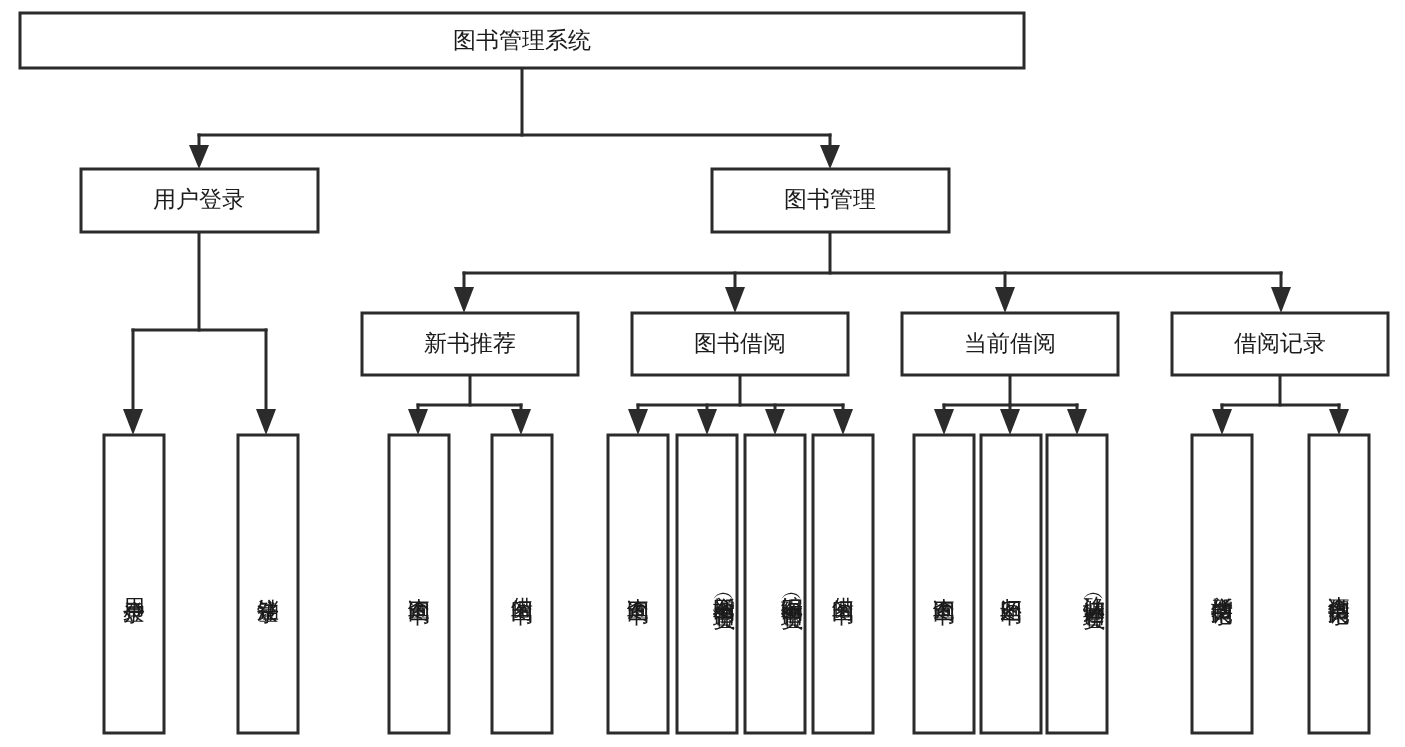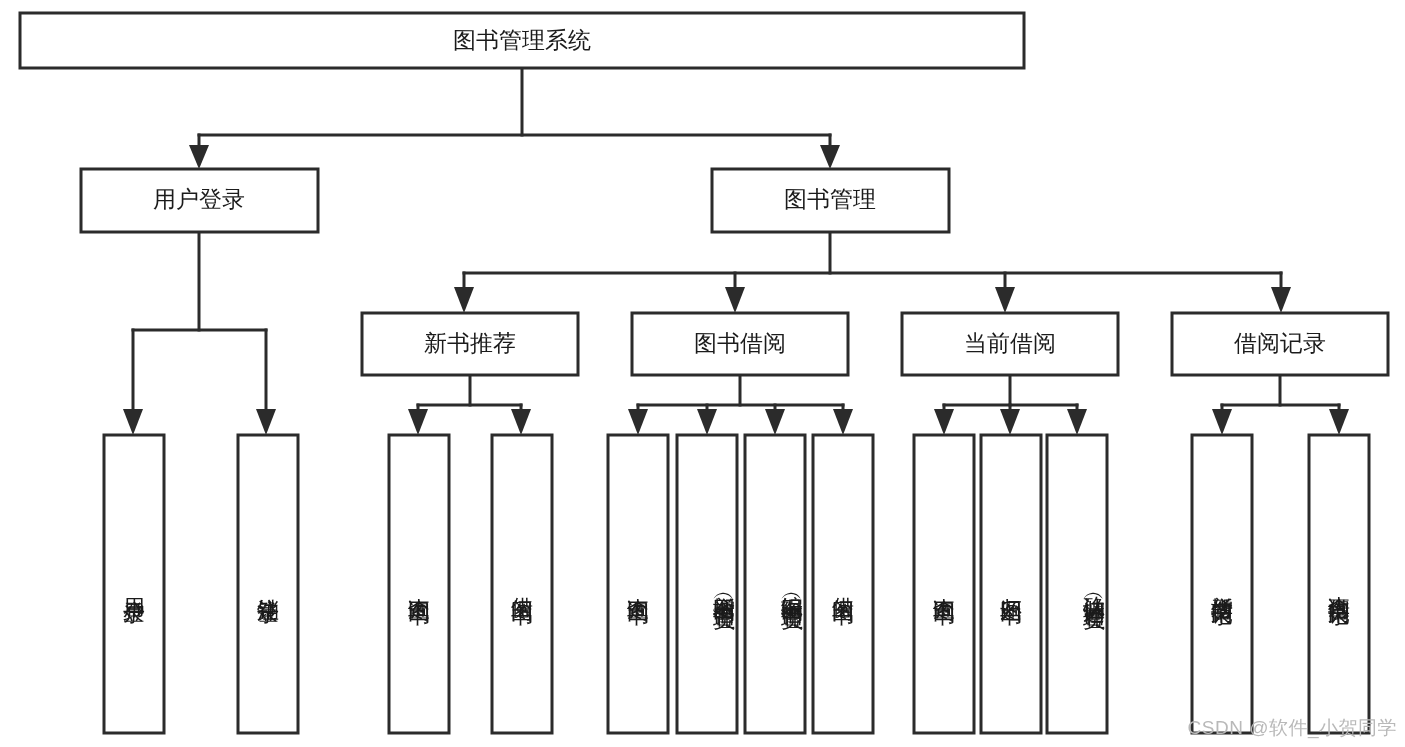--- a/index.html
+++ b/index.html
@@ -226,14 +226,13 @@
   <div class="leaf-label" style="left:745px; top:441px; width:60px; height:292px;">编辑图书（管理员）</div>
   <div class="leaf-label centered" style="left:813px; top:435px; width:60px; height:298px;">借阅图书</div>
 
   <div class="leaf-label centered" style="left:914px; top:435px; width:60px; height:298px;">查询图书</div>
   <div class="leaf-label centered" style="left:981px; top:435px; width:60px; height:298px;">归还图书</div>
   <div class="leaf-label" style="left:1047px; top:441px; width:60px; height:292px;">确认归还（管理员）</div>
 
   <div class="leaf-label centered" style="left:1192px; top:435px; width:60px; height:298px;">新增借阅记录</div>
   <div class="leaf-label centered" style="left:1309px; top:435px; width:60px; height:298px;">查询借阅记录</div>
 
-  <div class="watermark">CSDN @软件_小贺同学</div>
 </div>
 
 </body></html>

